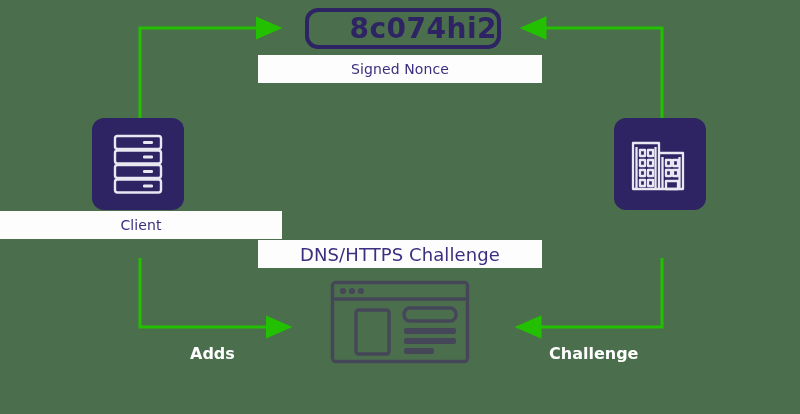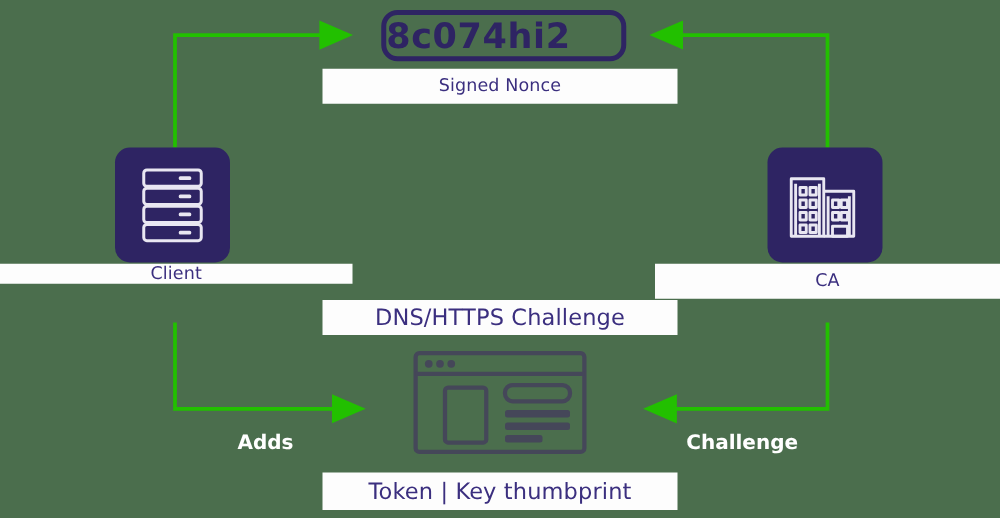--- a/index.html
+++ b/index.html
@@ -46,21 +46,21 @@
     background: #fdfdfd;
     display: flex;
     align-items: center;
     justify-content: center;
     color: #3b2f7f;
     font-size: 14px;
     letter-spacing: .1px;
     white-space: nowrap;
   }
   #band-client {
-    left: 0; top: 211px; width: 282px; height: 16px; text-align: center;
+    left: 0; top: 211px; width: 282px; height: 28px; text-align: center;
   }
   #band-ca {
     left: 524px; top: 211px; width: 276px; height: 28px;
   }
   #band-nonce {
     left: 258px; top: 55px; width: 284px; height: 28px;
   }
   #band-challenge {
     left: 258px; top: 240px; width: 284px; height: 28px;
     font-size: 18px;
@@ -73,21 +73,21 @@
   
   #nonce-box {
     position: absolute;
     left: 305px; top: 8px;
     width: 196px; height: 41px;
     border: 4px solid #2e2463;
     border-radius: 13px;
     box-sizing: border-box;
     display: flex;
     align-items: center;
-    justify-content: flex-start;
+    justify-content: flex-end;
   }
   #nonce-value {
     color: #2e2463;
     font-size: 28px;
     font-weight: 600;
     letter-spacing: .5px;
     line-height: 1;
   }
 
   
@@ -181,23 +181,20 @@
         <rect x="19" y="46" width="5" height="6"></rect>
 
         <rect x="37" y="26" width="5" height="6"></rect>
         <rect x="44" y="26" width="5" height="6"></rect>
         <rect x="37" y="36" width="5" height="6"></rect>
         <rect x="44" y="36" width="5" height="6"></rect>
 
         <rect x="37" y="47" width="12" height="8"></rect>
       </g>
     </svg>
-  </div>
-  <div class="band" id="band-ca">
-    <span>CA</span>
   </div>
 
   <div class="band" id="band-challenge">
     <span>DNS/HTTPS Challenge</span>
   </div>
 
   <svg id="browser-icon" viewBox="0 0 140 84">
     <g fill="none" stroke="#454759" stroke-width="3.4" stroke-linejoin="round">
       <rect x="2.5" y="2.5" width="135" height="79" rx="3"></rect>
       <path d="M2.5,19 L137.5,19"></path>
@@ -207,20 +204,17 @@
     <g fill="#454759">
       <circle cx="13" cy="11" r="3.1"></circle>
       <circle cx="22" cy="11" r="3.1"></circle>
       <circle cx="31" cy="11" r="3.1"></circle>
       <rect x="74" y="48" width="52" height="6" rx="2"></rect>
       <rect x="74" y="58" width="52" height="6" rx="2"></rect>
       <rect x="74" y="68" width="30" height="6" rx="2"></rect>
     </g>
   </svg>
 
-  <div class="band" id="band-token">
-    <span>Token | Key thumbprint</span>
-  </div>
 
   <div class="edge-label" id="label-adds">Adds</div>
   <div class="edge-label" id="label-retrieves">Challenge</div>
 
 </div>
 
 </body></html>

